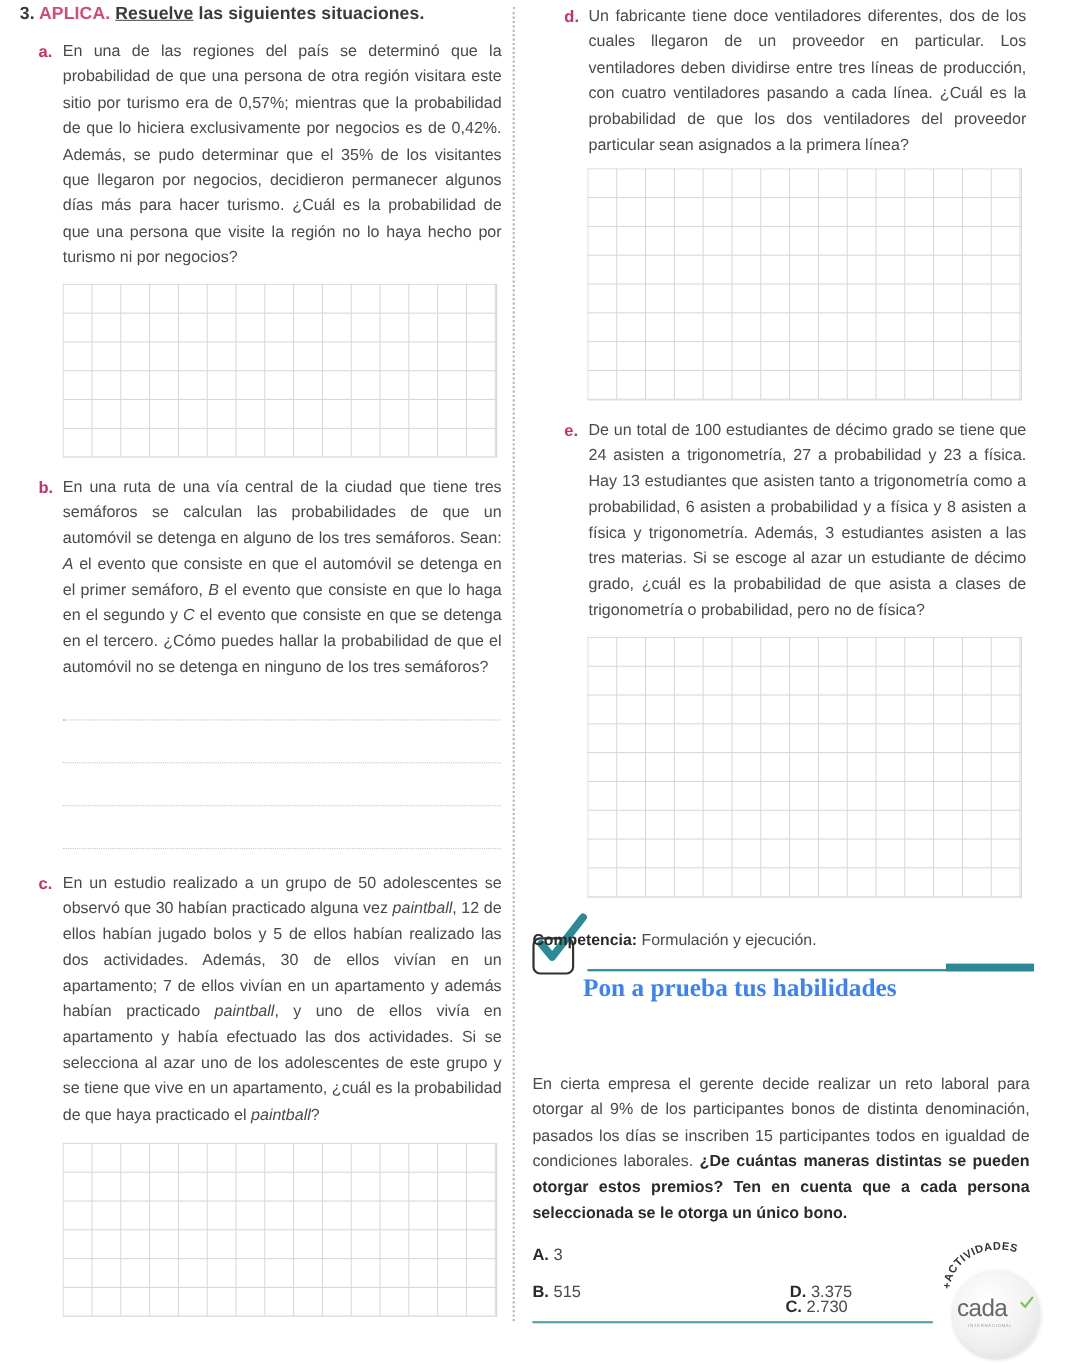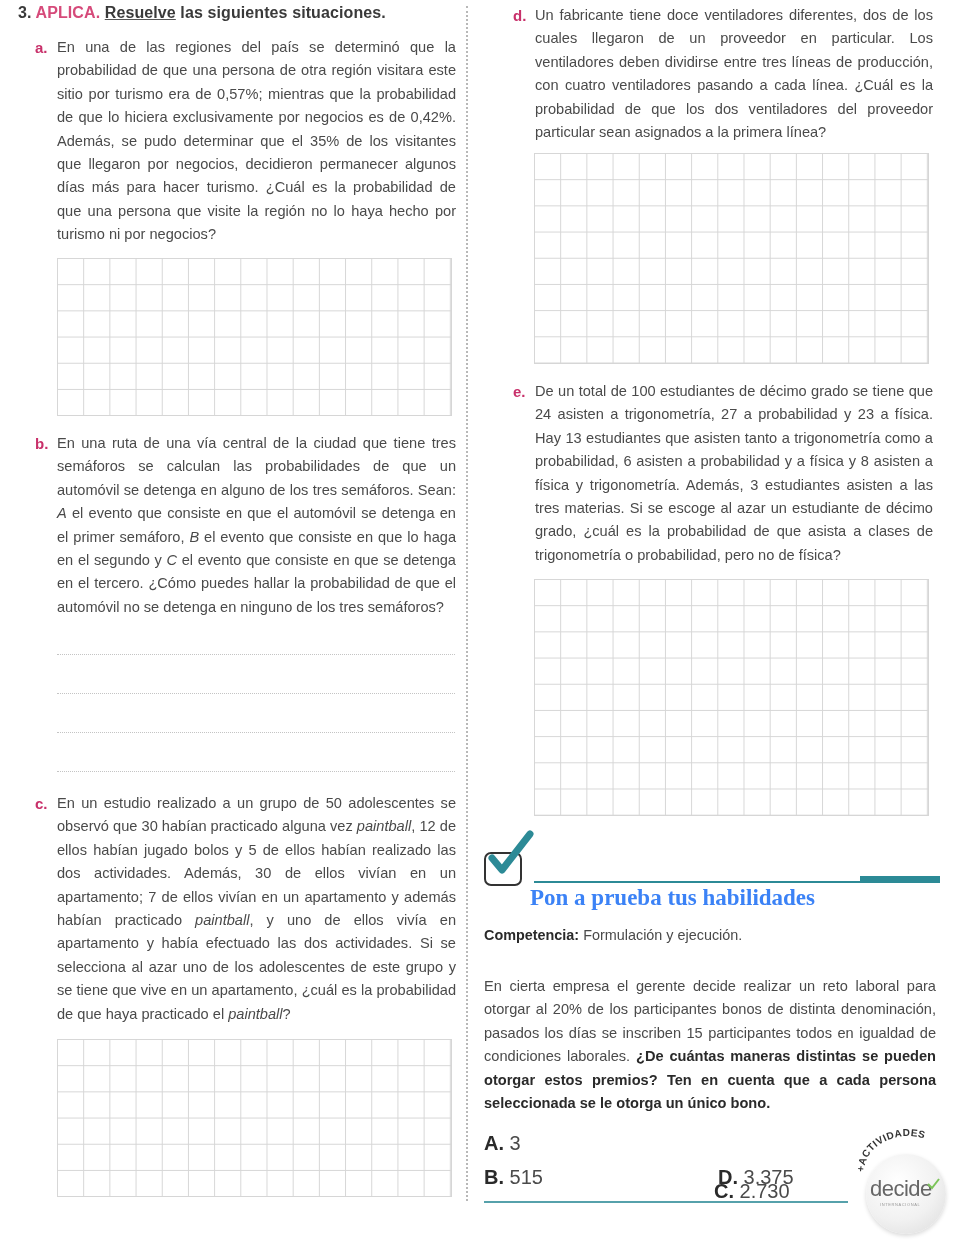--- a/index.html
+++ b/index.html
@@ -67,21 +67,21 @@
 
   .meta-line { position: absolute; left: 6px; font-size: 14.4px; line-height: 23px; color: #4a4a4a; width: 452px; text-align: justify; }
   .meta-line b { color: #2a2a2a; font-weight: bold; }
 
   .problem {
     position: absolute; left: 6px; top: 975px; width: 452px; font-size: 14.6px; line-height: 23.4px;
     color: #4a4a4a; text-align: justify;
   }
   .problem b { color: #2a2a2a; font-weight: bold; }
 
-  .option { position: absolute; font-size: 20px; color: #4a4a4a; white-space: nowrap; }
+  .option { position: absolute; font-size: 15px; color: #4a4a4a; white-space: nowrap; }
   .option .opt-letter { font-weight: bold; color: #2a2a2a; }
 
   .bottom-rule { position: absolute; left: 6px; top: 1201px; width: 364px; height: 2px; background: #2c8a96; opacity: 0.8; }
 
   .badge { position: absolute; left: 374px; top: 1126px; width: 110px; height: 110px; }
   .badge-circle {
     position: absolute; left: 14px; top: 28px; width: 80px; height: 80px; border-radius: 50%;
     background: radial-gradient(circle at 40% 35%, #ffffff 0%, #f1f1f1 55%, #dadada 100%);
     box-shadow: 0 2px 4px rgba(0,0,0,0.15);
   }
@@ -143,26 +143,26 @@
   <div class="skills-title-row">
     <div class="check-box"></div>
     <svg class="check-mark" viewBox="0 0 50 50">
       <path d="M6 30 L16 42 L44 6" fill="none" stroke="#2c8a96" stroke-width="7" stroke-linecap="round" stroke-linejoin="round"></path>
     </svg>
     <div class="skills-title">Pon a prueba tus habilidades</div>
     <div class="skills-underline"></div>
     <div class="skills-underline-thick"></div>
   </div>
 
-  <div class="meta-line" style="top:924px;">
+  <div class="meta-line" style="top:844px;">
     <b>Competencia:</b><span> Formulación y ejecución.</span>
   </div>
 
   <div class="problem">
-    <span>En cierta empresa el gerente decide realizar un reto laboral para otorgar al 20% de los participantes bonos de distinta denominación, pasados los días se inscriben 15 participantes todos en igualdad de condiciones laborales. </span><b>¿De cuántas maneras distintas se pueden otorgar estos premios? Ten en cuenta que a cada persona seleccionada se le otorga un único bono.</b>
+    <span>En cierta empresa el gerente decide realizar un reto laboral para otorgar al 9% de los participantes bonos de distinta denominación, pasados los días se inscriben 15 participantes todos en igualdad de condiciones laborales. </span><b>¿De cuántas maneras distintas se pueden otorgar estos premios? Ten en cuenta que a cada persona seleccionada se le otorga un único bono.</b>
   </div>
 
   <div class="option" style="left:6px; top:1132px;">
     <span class="opt-letter">A.</span><span> 3</span>
   </div>
   <div class="option" style="left:6px; top:1166px;">
     <span class="opt-letter">B.</span><span> 515</span>
   </div>
   <div class="option" style="left:236px; top:1132px;margin-top:48px;">
     <span class="opt-letter">C.</span><span> 2.730</span>
@@ -176,19 +176,19 @@
   <div class="badge">
     <svg class="badge-arc" viewBox="0 0 110 70">
       <defs>
           <path id="arcPath" d="M12 46 A44 36 0 0 1 100 46"></path>
         </defs>
       <text font-size="10" font-weight="bold" fill="#333" font-family="Liberation Sans, sans-serif" letter-spacing="0.5">
         <textPath href="#arcPath">+ACTIVIDADES</textPath>
       </text>
     </svg>
     <div class="badge-circle"></div>
-    <div class="badge-logo">decide</div>
+    <div class="badge-logo">cada</div>
     <svg style="position:absolute; left:74px; top:52px; width:14px; height:12px;" viewBox="0 0 14 12">
       <path d="M2 6 L6 10 L13 1" fill="none" stroke="#7cc45a" stroke-width="2"></path>
     </svg>
     <div class="badge-sub">INTERNACIONAL</div>
   </div>
 </div>
 
 </body></html>

